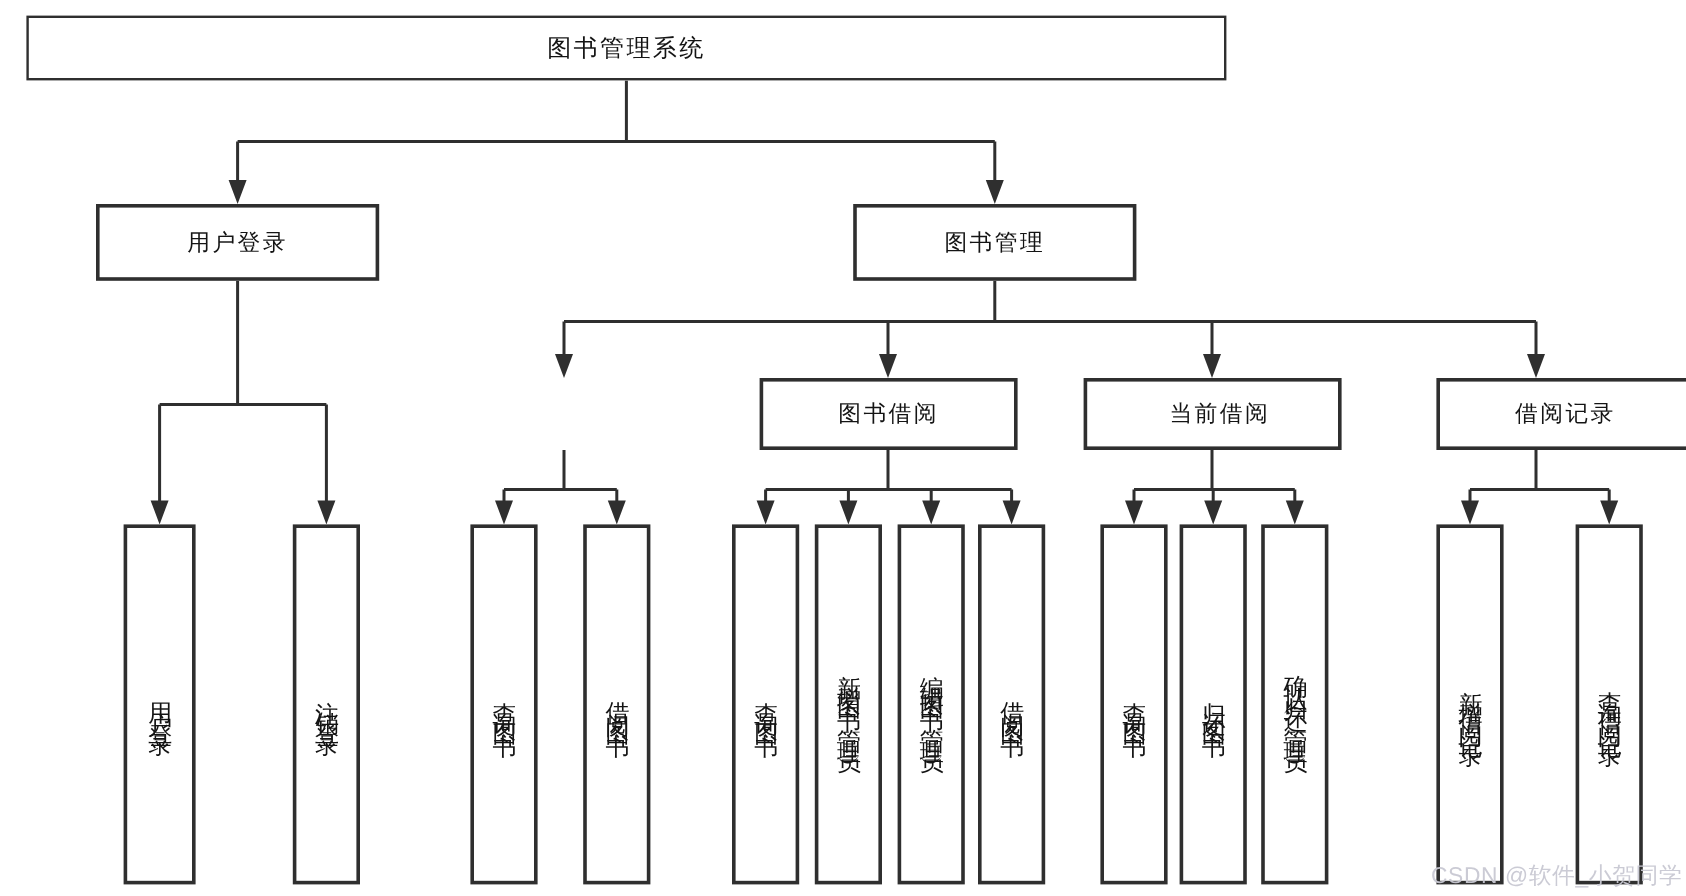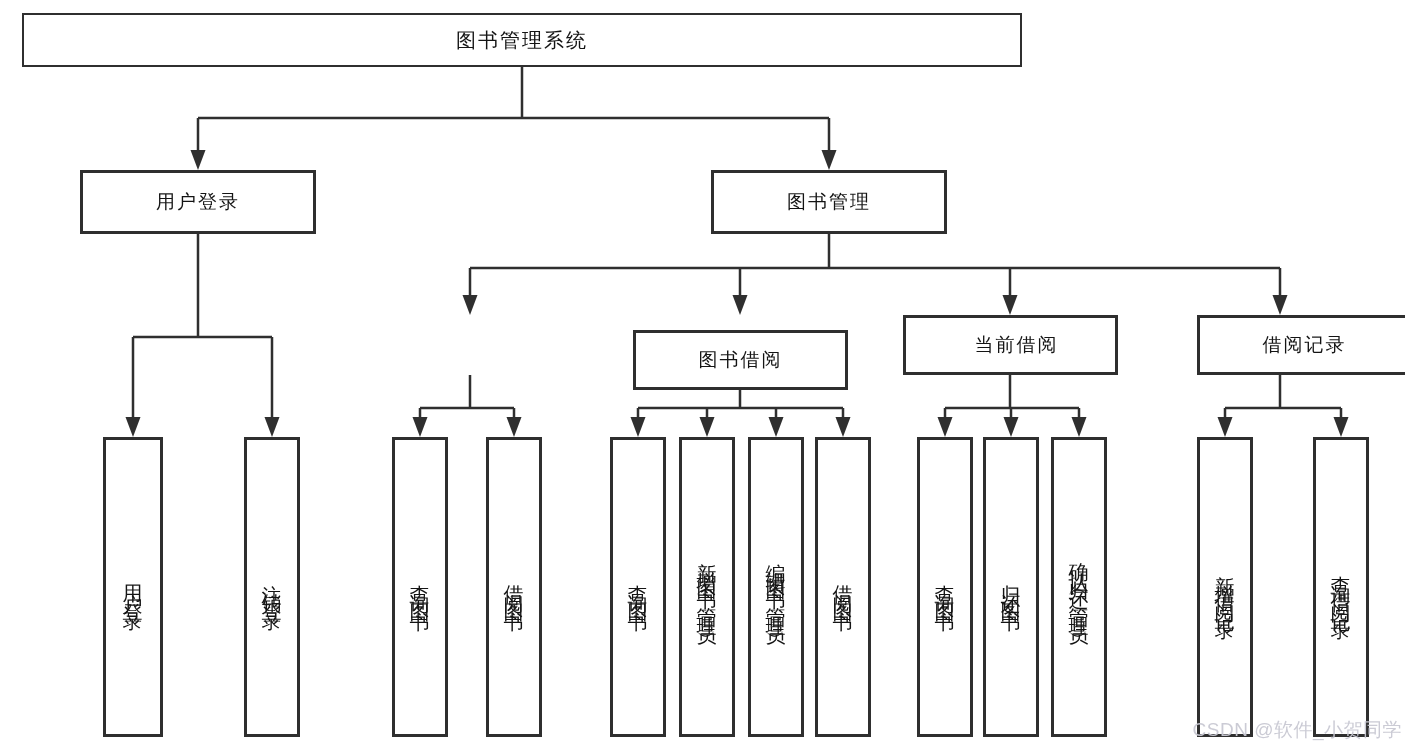--- a/index.html
+++ b/index.html
@@ -90,21 +90,21 @@
              M1071.5 417 L1086.5 417 L1079 437 Z
              M1217.5 417 L1232.5 417 L1225 437 Z
              M1333.5 417 L1348.5 417 L1341 437 Z" fill="#2f2f2f" stroke="none"></path>
   </svg>
 
   <div class="node h-node root-node" style="left:22px; top:13px; width:1000px; height:54px;">图书管理系统</div>
 
   <div class="node h-node" style="left:80px; top:170px; width:236px; height:64px;">用户登录</div>
   <div class="node h-node" style="left:711px; top:170px; width:236px; height:64px;">图书管理</div>
 
-  <div class="node h-node" style="left:633px; top:330px; width:215px; height:60px;">图书借阅</div>
+  <div class="node h-node" style="left:633px; top:315px; width:215px; height:60px;">图书借阅</div>
   <div class="node h-node" style="left:903px; top:315px; width:215px; height:60px;padding-left:12px;">当前借阅</div>
   <div class="node h-node" style="left:1173px; top:315px; width:215px; height:60px;margin-left:24px;">借阅记录</div>
 
   <div class="node v-node" style="left:103px; top:437px; width:60px; height:300px;">用户登录</div>
   <div class="node v-node" style="left:244px; top:437px; width:56px; height:300px;">注销登录</div>
 
   <div class="node v-node" style="left:392px; top:437px; width:56px; height:300px;">查询图书</div>
   <div class="node v-node" style="left:486px; top:437px; width:56px; height:300px;">借阅图书</div>
 
   <div class="node v-node" style="left:610px; top:437px; width:56px; height:300px;">查询图书</div>

